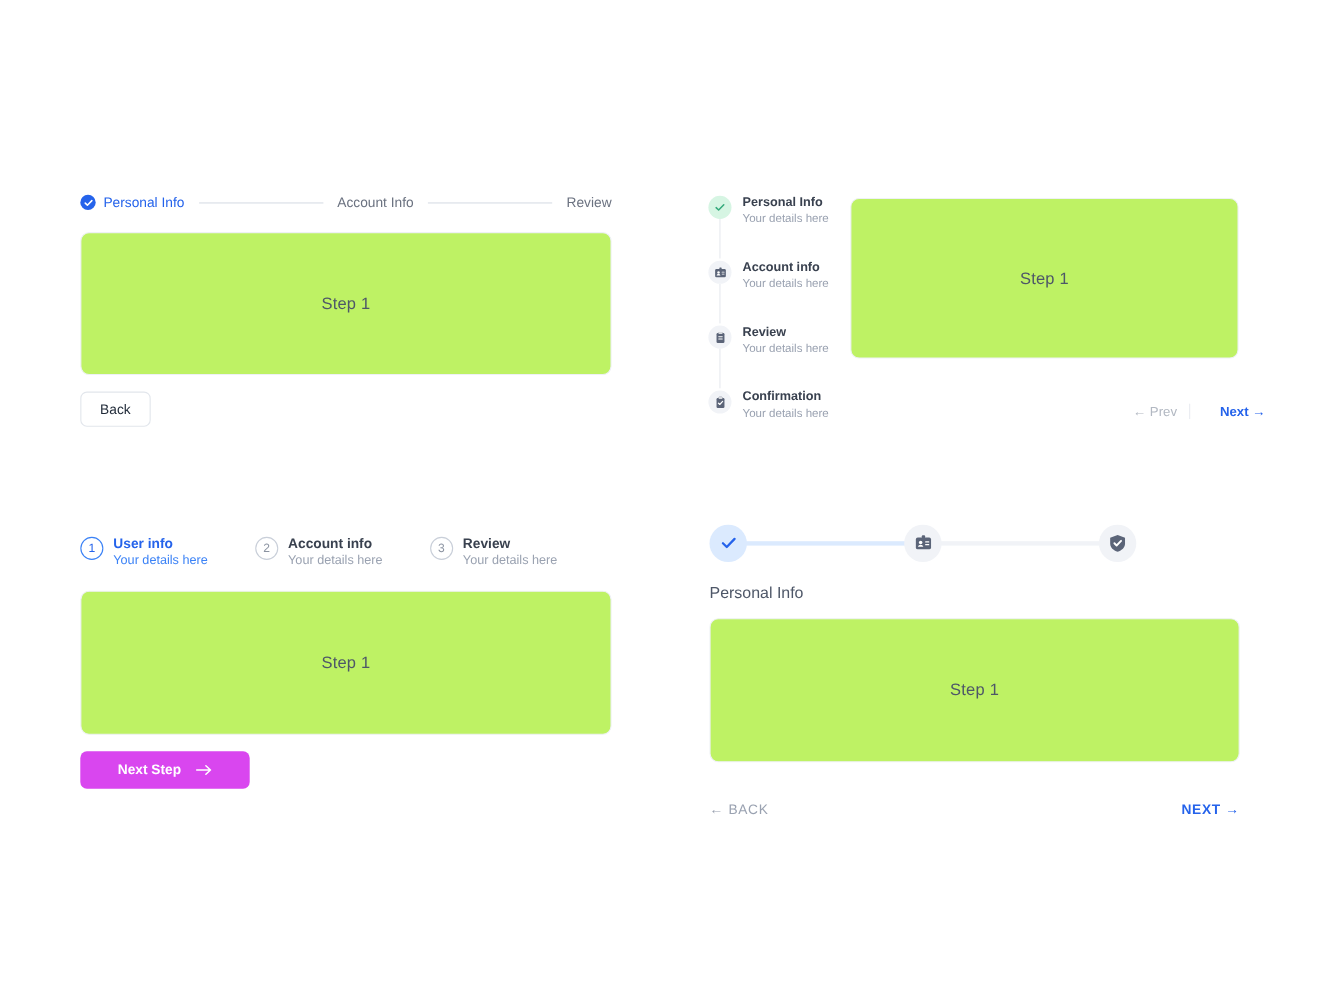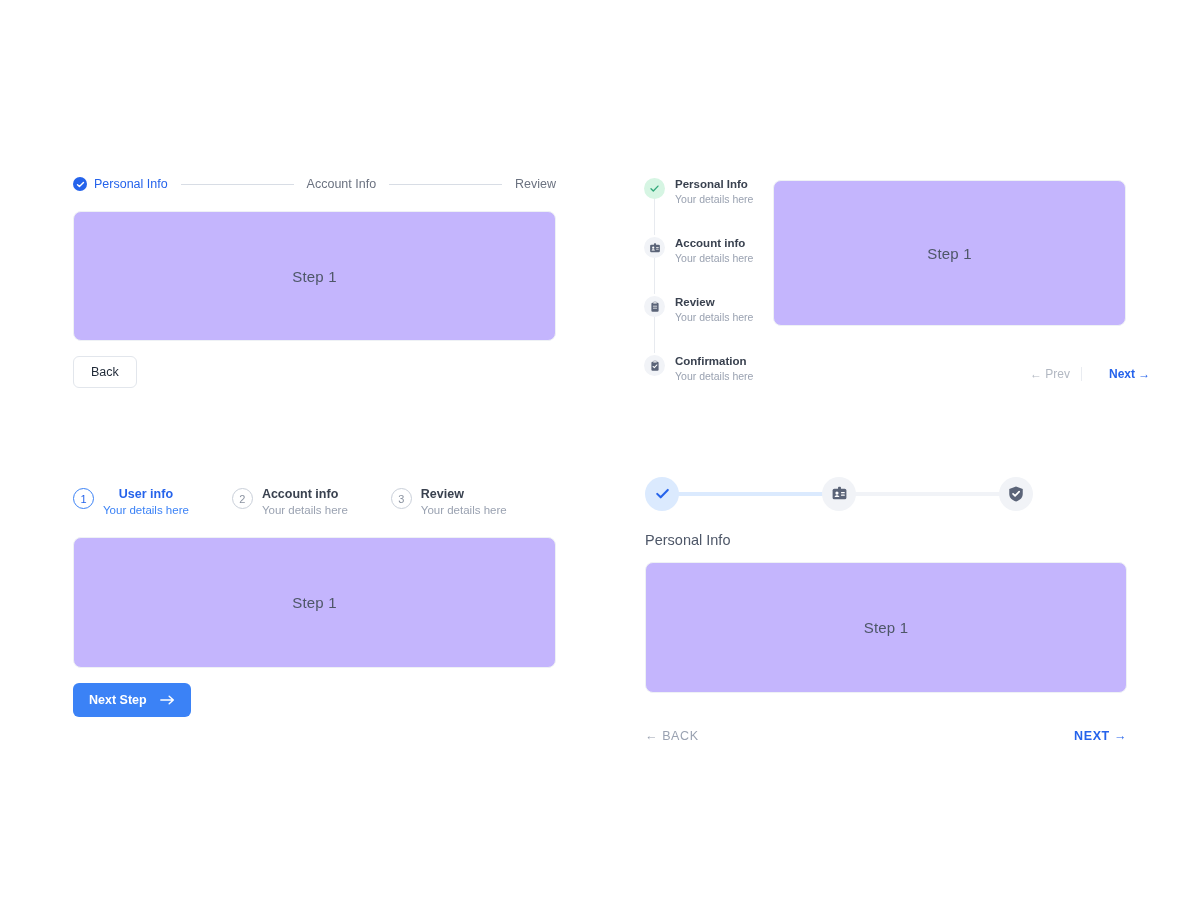--- a/index.html
+++ b/index.html
@@ -15,21 +15,21 @@
   .stage {
     position: relative;
     width: 1200px;
     height: 900px;
     overflow: hidden;
     background: #ffffff;
   }
 
   
   .panel {
-    background: #c4b5fd;
+    background: #bef264;
     border: 1px solid #eef1f5;
     border-radius: 8px;
     display: flex;
     align-items: center;
     justify-content: center;
     color: #4a5568;
   }
   .panel-label {
     font-size: 15px;
     color: #4e5768;
@@ -132,22 +132,22 @@
     margin-top: 2px;
   }
   .c-step.active .c-num { border-color: #3b82f6; color: #2563eb; }
   .c-title { font-size: 12.5px; color: #39414f; font-weight: 600; line-height: 16px; white-space: nowrap; }
   .c-sub { font-size: 11.5px; color: #9aa2b1; line-height: 16px; white-space: nowrap; }
   .c-step.active .c-title { color: #2563eb; }
   .c-step.active .c-sub { color: #3b82f6; }
   #c-panel { position: absolute; left: 73px; top: 537px; width: 483px; height: 131px; }
   .btn-next-step {
     position: absolute; left: 73px; top: 683px;
-    background: #3b82f6; border: none; border-radius: 6px;
-    padding: 10px 16px;
+    background: #d946ef; border: none; border-radius: 6px;
+    padding: 10px 34px;
     font-size: 12.5px; color: #fff; font-weight: 600;
     display: flex; align-items: center; gap: 13px;
     cursor: pointer; font-family: inherit;
   }
 
   
   #widget-d-rail {
     position: absolute; left: 645px; top: 476px;
     width: 388px; height: 35px;
     display: flex; align-items: center;
@@ -284,21 +284,21 @@
 
   <div class="b-nav">
     <span class="b-prev">← Prev</span>
     <span class="b-next">Next →</span>
   </div>
 
   <div id="widget-c-rail">
     <div class="c-step active">
       <span class="c-num">1</span>
       <span style="display: block;">
-        <span class="c-title" style="display: block; text-align: center;">User info</span>
+        <span class="c-title" style="display: block;">User info</span>
         <span class="c-sub" style="display: block;">Your details here</span>
       </span>
     </div>
     <div class="c-step">
       <span class="c-num">2</span>
       <span style="display: block;">
         <span class="c-title" style="display: block;">Account info</span>
         <span class="c-sub" style="display: block;">Your details here</span>
       </span>
     </div>

